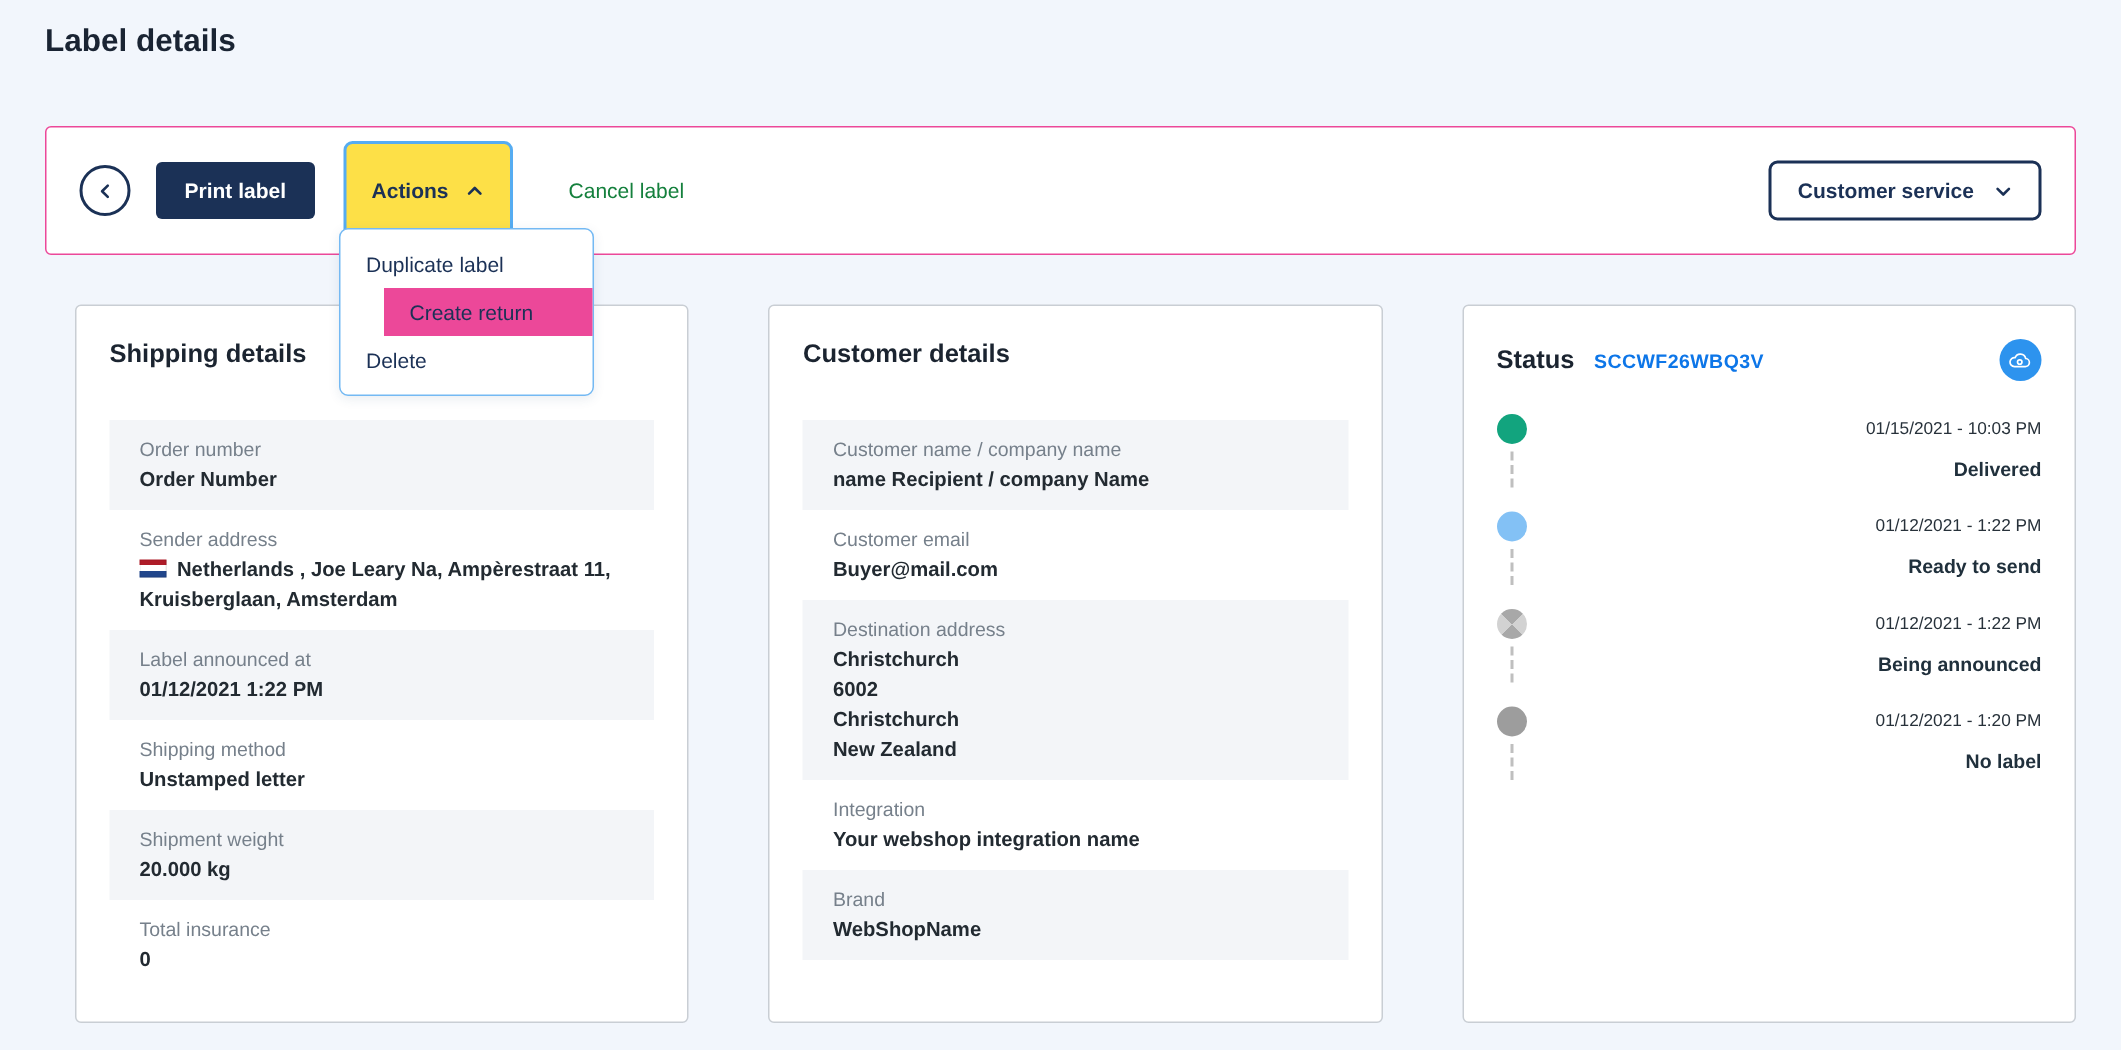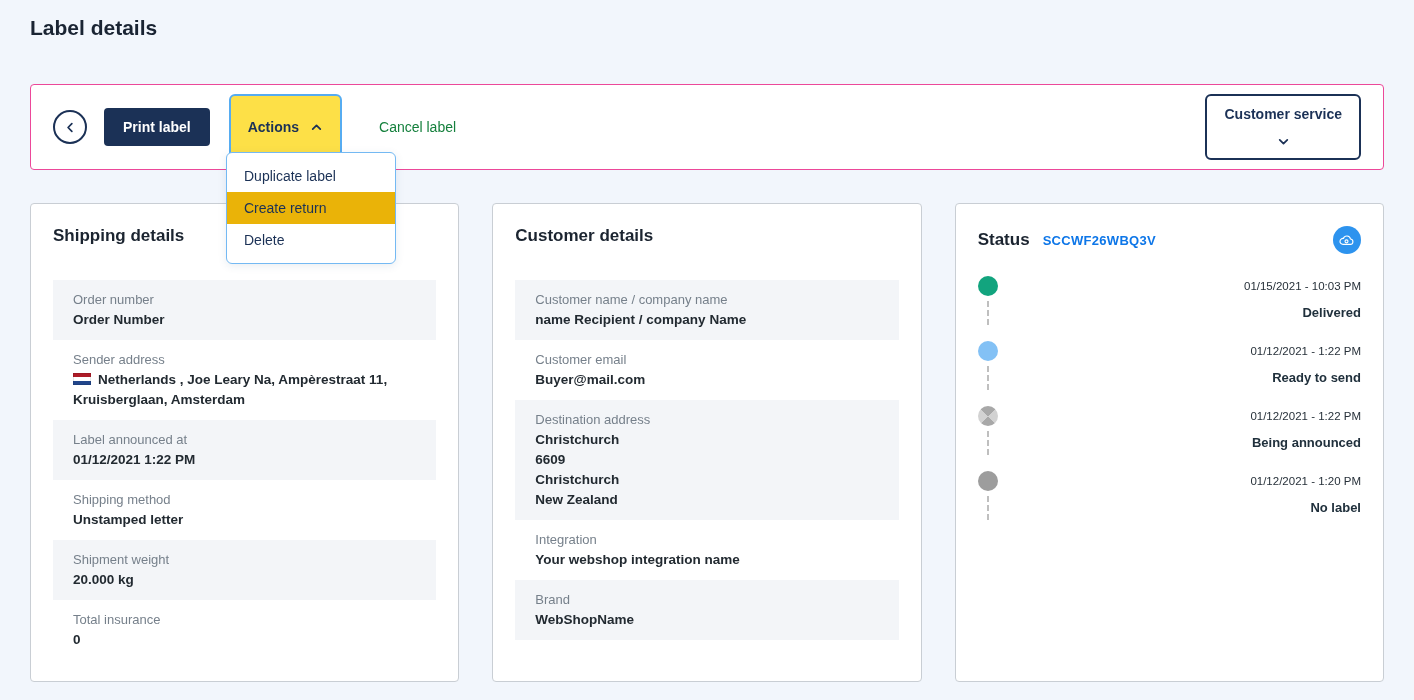--- a/index.html
+++ b/index.html
@@ -68,57 +68,58 @@
     cursor: pointer;
   }
   .btn-outline {
     margin-left: auto;
     background: #fff;
     border: 2px solid #1b3156;
     border-radius: 6px;
     color: #1b3156;
     font-size: 14px; font-weight: 700;
     padding: 10px 17px;
-    display: flex; align-items: center; gap: 13px; flex-direction: column;
+    display: flex; align-items: center; gap: 13px;
   }
 
   
   .dropdown {
     position: absolute;
     top: 67px; left: 195px;
     width: 170px;
     background: #fff;
     border: 1px solid #74b9f3;
     border-radius: 6px;
     padding: 7px 0;
     box-shadow: 0 2px 8px rgba(40, 80, 120, 0.10);
     z-index: 20;
   }
   .dropdown-item {
     padding: 8px 17px;
     font-size: 14px;
     color: #1b3156;
     cursor: pointer;
   }
-  .dropdown-item.highlighted { background: #eab308; }
+  .dropdown-item.highlighted { background: #ec4899; margin-left: 29px; }
 
   
   .cards {
     display: flex;
     gap: 33px;
     margin-top: 33px;
     align-items: stretch;
   }
   .card {
     flex: 1;
     background: #fff;
     border: 1px solid #c9ced4;
     border-radius: 4px;
     padding: 22px 0 18px;
     min-height: 479px;
+    margin-left: 20px;
   }
   .card-title {
     margin: 0 22px 34px;
     font-size: 17px; font-weight: 700;
     color: #1b2430;
   }
   .detail-row { margin: 0 22px; padding: 10px 20px; }
   .detail-row.alt { background: #f3f5f8; }
   .row-label { font-size: 13px; color: #76808b; line-height: 20px; }
   .row-value {
@@ -292,21 +293,21 @@
             <span>Buyer@mail.com</span>
             
           </div>
         </div>
         <div class="detail-row alt">
           <div class="row-label">Destination address</div>
           <div class="row-value">
             <span></span>
             <div>
               <div>Christchurch</div>
-              <div>6609</div>
+              <div>6002</div>
               <div>Christchurch</div>
               <div>New Zealand</div>
             </div>
           </div>
         </div>
         <div class="detail-row">
           <div class="row-label">Integration</div>
           <div class="row-value">
             <span>Your webshop integration name</span>
             

